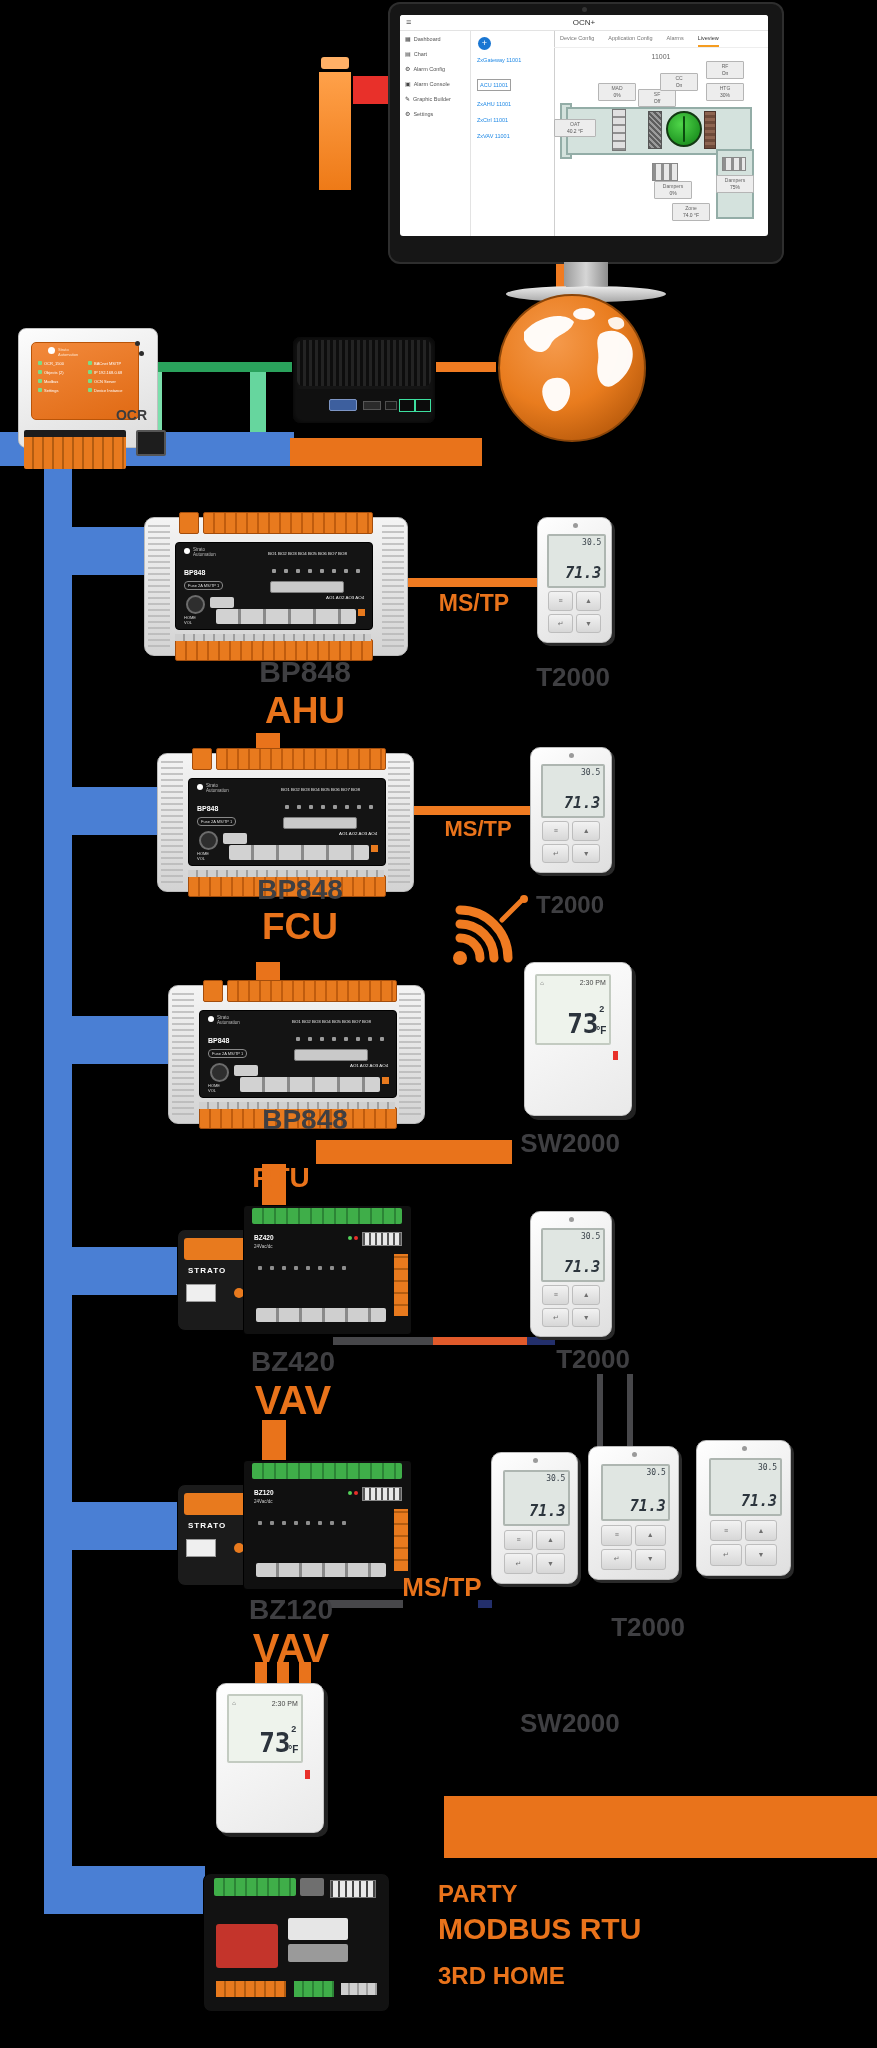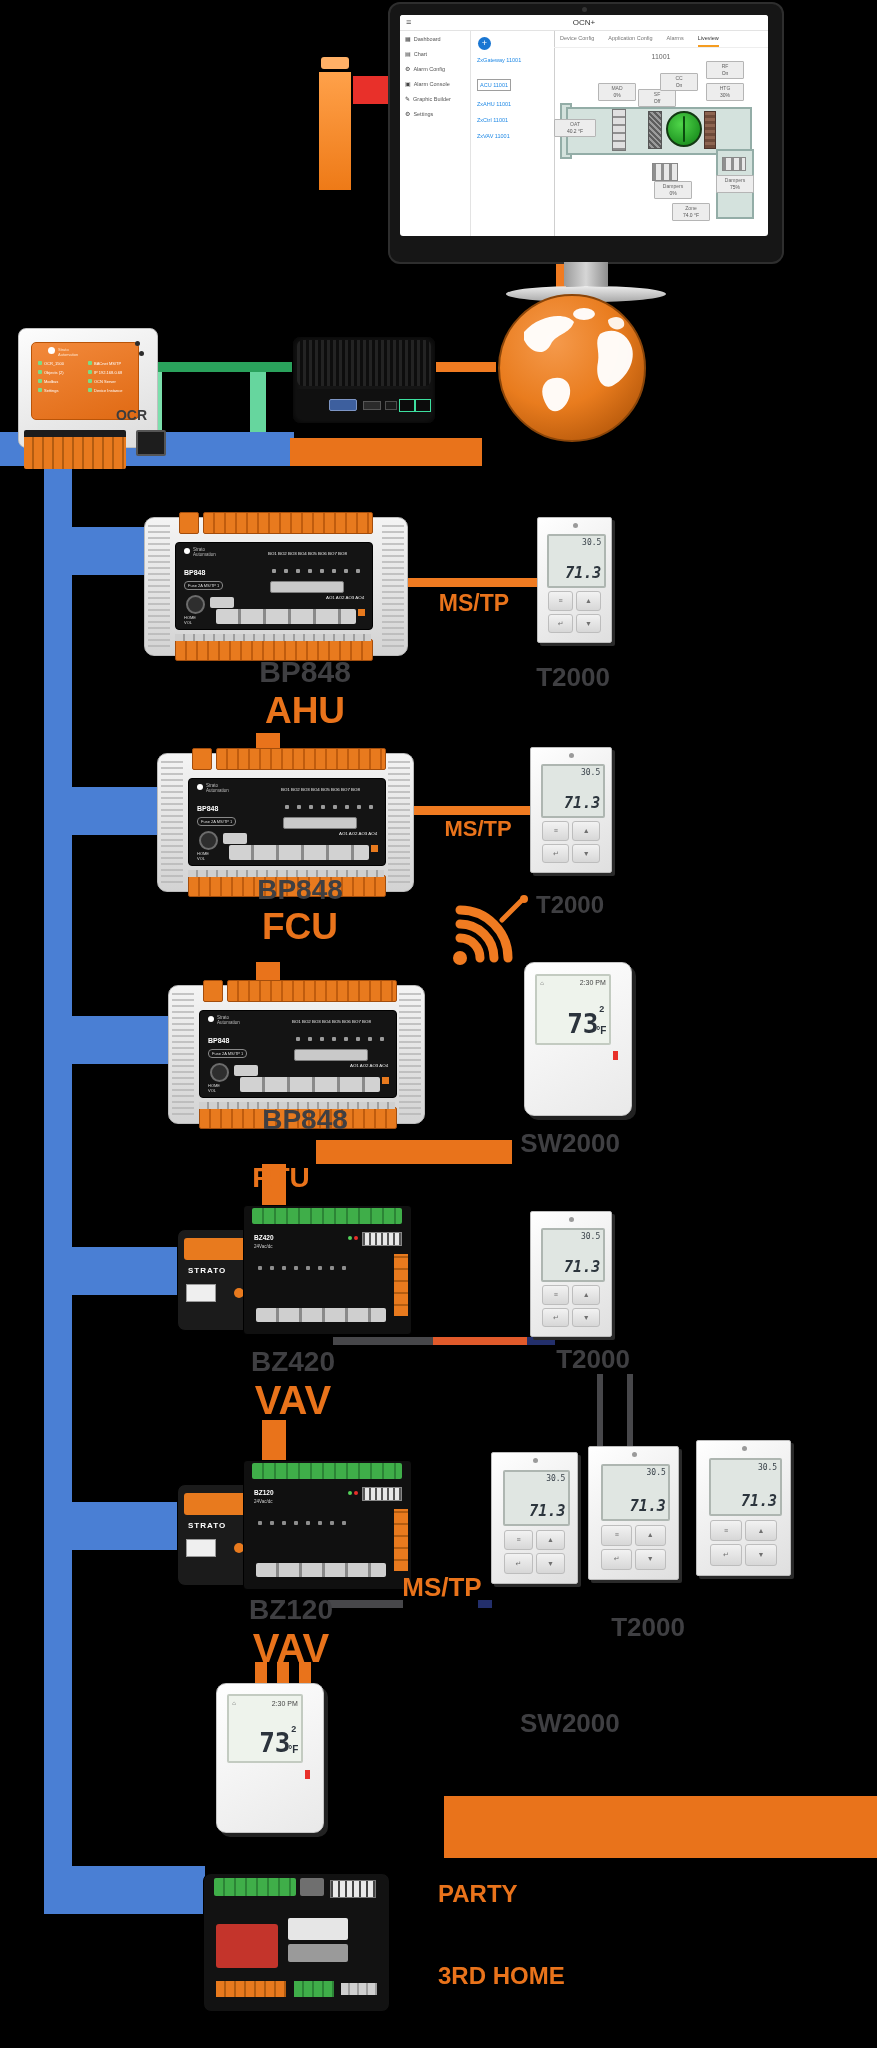--- a/index.html
+++ b/index.html
@@ -81,21 +81,21 @@
   .pc-fins{position:absolute;left:4px;top:3px;right:4px;height:46px;border-radius:6px;
            background:repeating-linear-gradient(90deg,#232323 0 3px,#0d0d0d 3px 6px);}
   .pc-front{position:absolute;left:4px;bottom:4px;right:4px;height:30px;background:#101010;border-radius:3px;}
   .pc-vga{position:absolute;left:36px;bottom:12px;width:26px;height:10px;background:#3d5f9e;
           border:1px solid #7d95c4;border-radius:2px;}
   .pc-hdmi{position:absolute;left:70px;bottom:13px;width:16px;height:7px;background:#2b2b2b;border:1px solid #555;}
   .pc-usb{position:absolute;width:10px;height:7px;background:#1a1a1a;border:1px solid #4d4d4d;}
   .pc-lan{position:absolute;width:14px;height:11px;background:#0c0c0c;border:1px solid #3ddf9f;}
   
   .tstat{position:absolute;background:linear-gradient(145deg,#ffffff,#dfdfdf);border:1px solid #bdbdbd;
-         border-radius:2px;box-shadow:3px 3px 0 #2a2a2a;}
+         border-radius:10px;box-shadow:3px 3px 0 #2a2a2a;}
   .t-hole{position:absolute;left:48%;top:4%;width:5px;height:5px;border-radius:50%;background:#9a9a9a;}
   .t-lcd{position:absolute;left:13%;top:13%;width:74%;height:40%;background:#e0e6e2;
          border:2px solid #aeb6b1;border-radius:2px;}
   .t-sp{position:absolute;right:4%;top:4%;font-size:8px;color:#39424a;
         font-family:"DejaVu Sans Mono",monospace;}
   .t-temp{position:absolute;right:4%;bottom:8%;font-size:15px;font-weight:bold;color:#2c353d;
           font-family:"DejaVu Sans Mono",monospace;font-style:italic;}
   .t-btns{position:absolute;left:14%;bottom:7%;width:72%;height:34%;display:grid;
           grid-template-columns:1fr 1fr;grid-gap:3px;}
   .t-btn{background:linear-gradient(180deg,#f2f2f2,#d7d7d7);border:1px solid #bdbdbd;border-radius:3px;
@@ -618,15 +618,16 @@
     <div class="blk-gray"></div>
     <div class="blk-dip"></div>
     <div class="blk-red"></div>
     <div class="blk-w1"></div>
     <div class="blk-w2"></div>
     <div class="blk-oterm"></div>
     <div class="blk-gterm"></div>
     <div class="blk-screw"></div>
   </div>
   <div class="lbl-orange" style="left:438px;top:1880px;width:240px;font-size:24px;text-align:left;">PARTY</div>
+  <div class="lbl-orange" style="left:438px;top:1912px;width:260px;font-size:30px;text-align:left;">MODBUS RTU</div>
   <div class="lbl-orange" style="left:438px;top:1962px;width:240px;font-size:24px;text-align:left;">3RD HOME</div>
 
 </div>
 
 </body></html>

